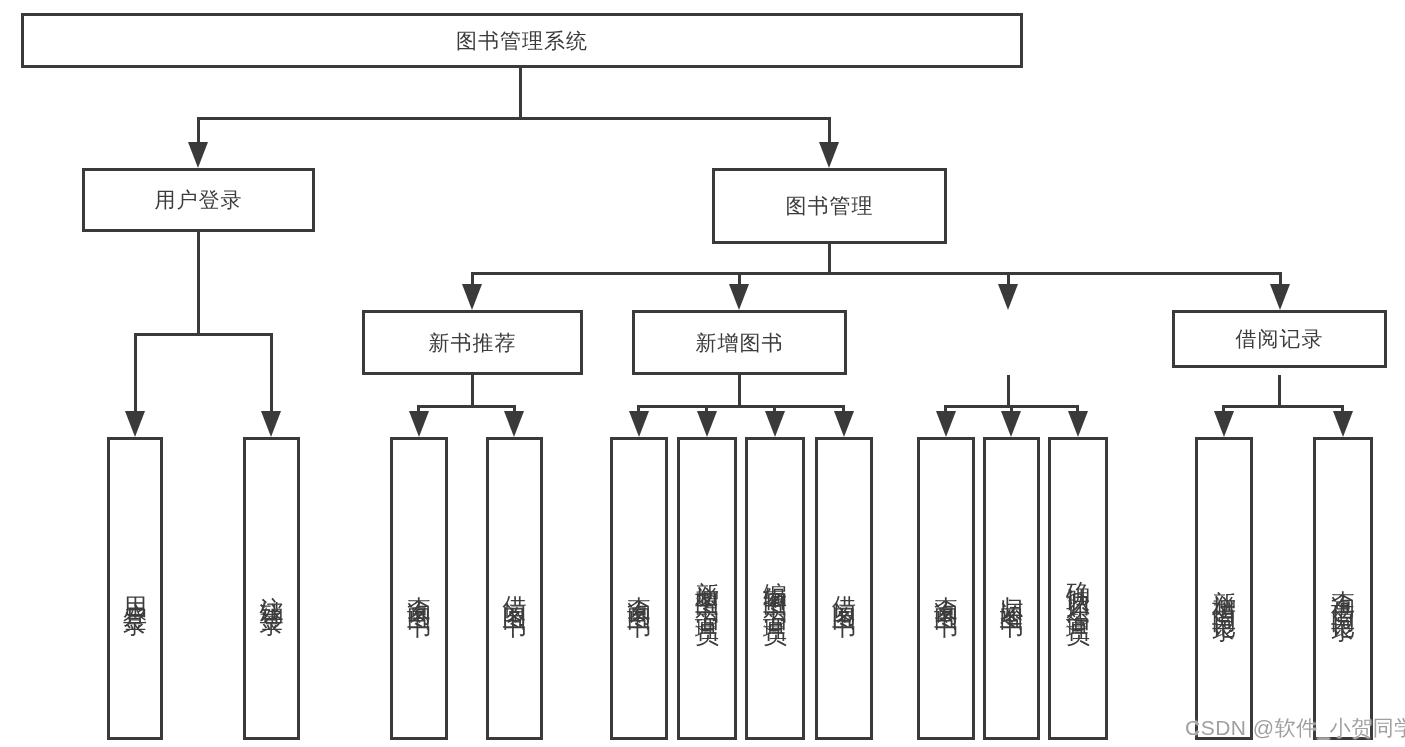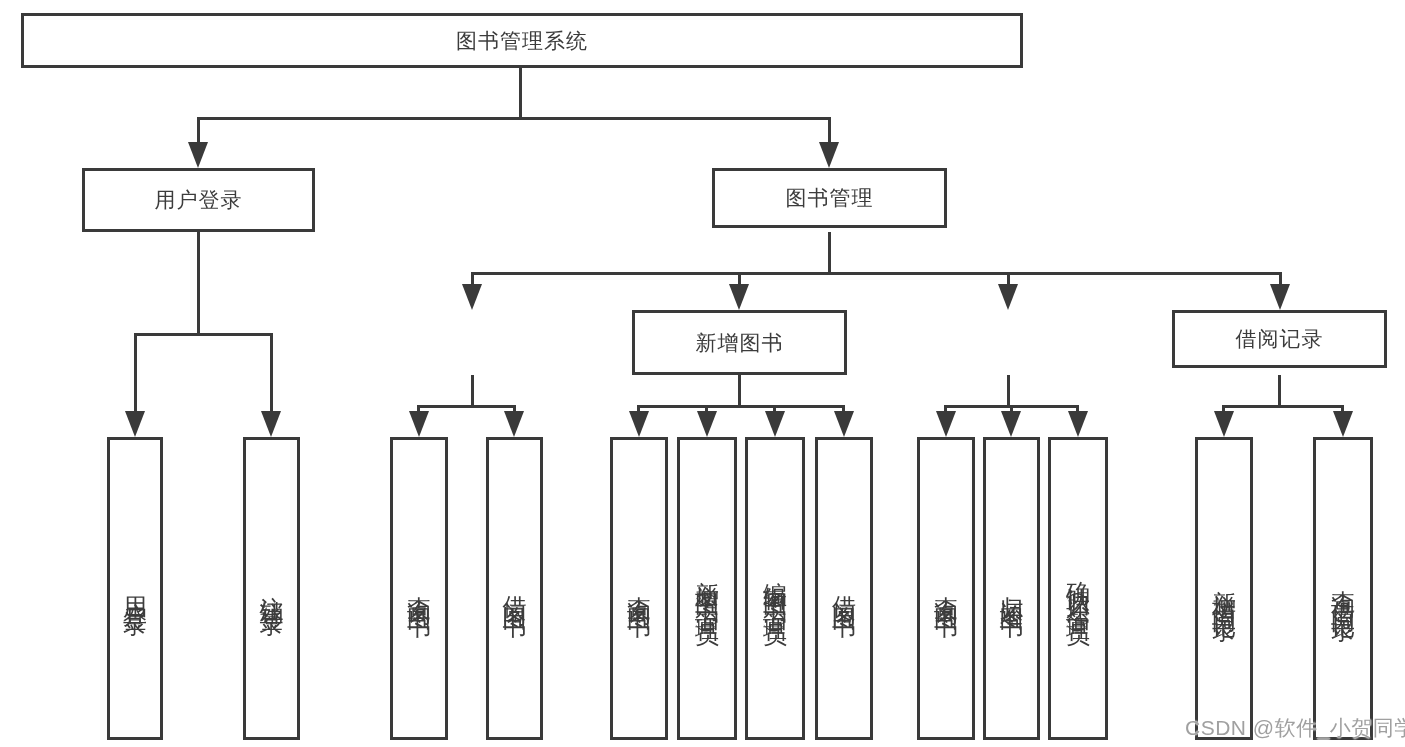--- a/index.html
+++ b/index.html
@@ -73,21 +73,21 @@
   <div class="vline" style="left:519px; top:68px;  height:51px;"></div>
   <div class="hline" style="left:197px; top:117px; width:634px;"></div>
   <div class="vline" style="left:197px; top:117px; height:28px;"></div>
   <div class="arrow" style="left:188px; top:142px;"></div>
   <div class="vline" style="left:828px; top:117px; height:28px;"></div>
   <div class="arrow" style="left:819px; top:142px;"></div>
 
   <div class="box" style="left:82px; top:168px; width:233px; height:64px;">
     <span>用户登录</span>
   </div>
-  <div class="box" style="left:712px; top:168px; width:235px; height:60px;">
+  <div class="box" style="left:712px; top:168px; width:235px; height:76px;">
     <span>图书管理</span>
   </div>
 
   <div class="vline" style="left:197px; top:232px; height:103px;"></div>
   <div class="hline" style="left:134px; top:333px; width:139px;"></div>
   <div class="vline" style="left:134px; top:333px; height:82px;"></div>
   <div class="arrow" style="left:125px; top:411px;"></div>
   <div class="vline" style="left:270px; top:333px; height:82px;"></div>
   <div class="arrow" style="left:261px; top:411px;"></div>
 
@@ -95,20 +95,23 @@
   <div class="hline" style="left:471px; top:272px; width:811px;"></div>
   <div class="vline" style="left:471px;  top:272px; height:16px;"></div>
   <div class="arrow" style="left:462px;  top:284px;"></div>
   <div class="vline" style="left:738px;  top:272px; height:16px;"></div>
   <div class="arrow" style="left:729px;  top:284px;"></div>
   <div class="vline" style="left:1007px; top:272px; height:16px;"></div>
   <div class="arrow" style="left:998px;  top:284px;"></div>
   <div class="vline" style="left:1279px; top:272px; height:16px;"></div>
   <div class="arrow" style="left:1270px; top:284px;"></div>
 
+  <div class="box" style="left:362px; top:310px; width:221px; height:65px;">
+    <span>新书推荐</span>
+  </div>
   <div class="box" style="left:632px; top:310px; width:215px; height:65px;">
     <span>新增图书</span>
   </div>
   <div class="box" style="left:1172px; top:310px; width:215px; height:58px;">
     <span>借阅记录</span>
   </div>
 
   <div class="vline" style="left:471px; top:375px; height:33px;"></div>
   <div class="hline" style="left:417px; top:405px; width:99px;"></div>
   <div class="vline" style="left:417px; top:405px; height:10px;"></div>

